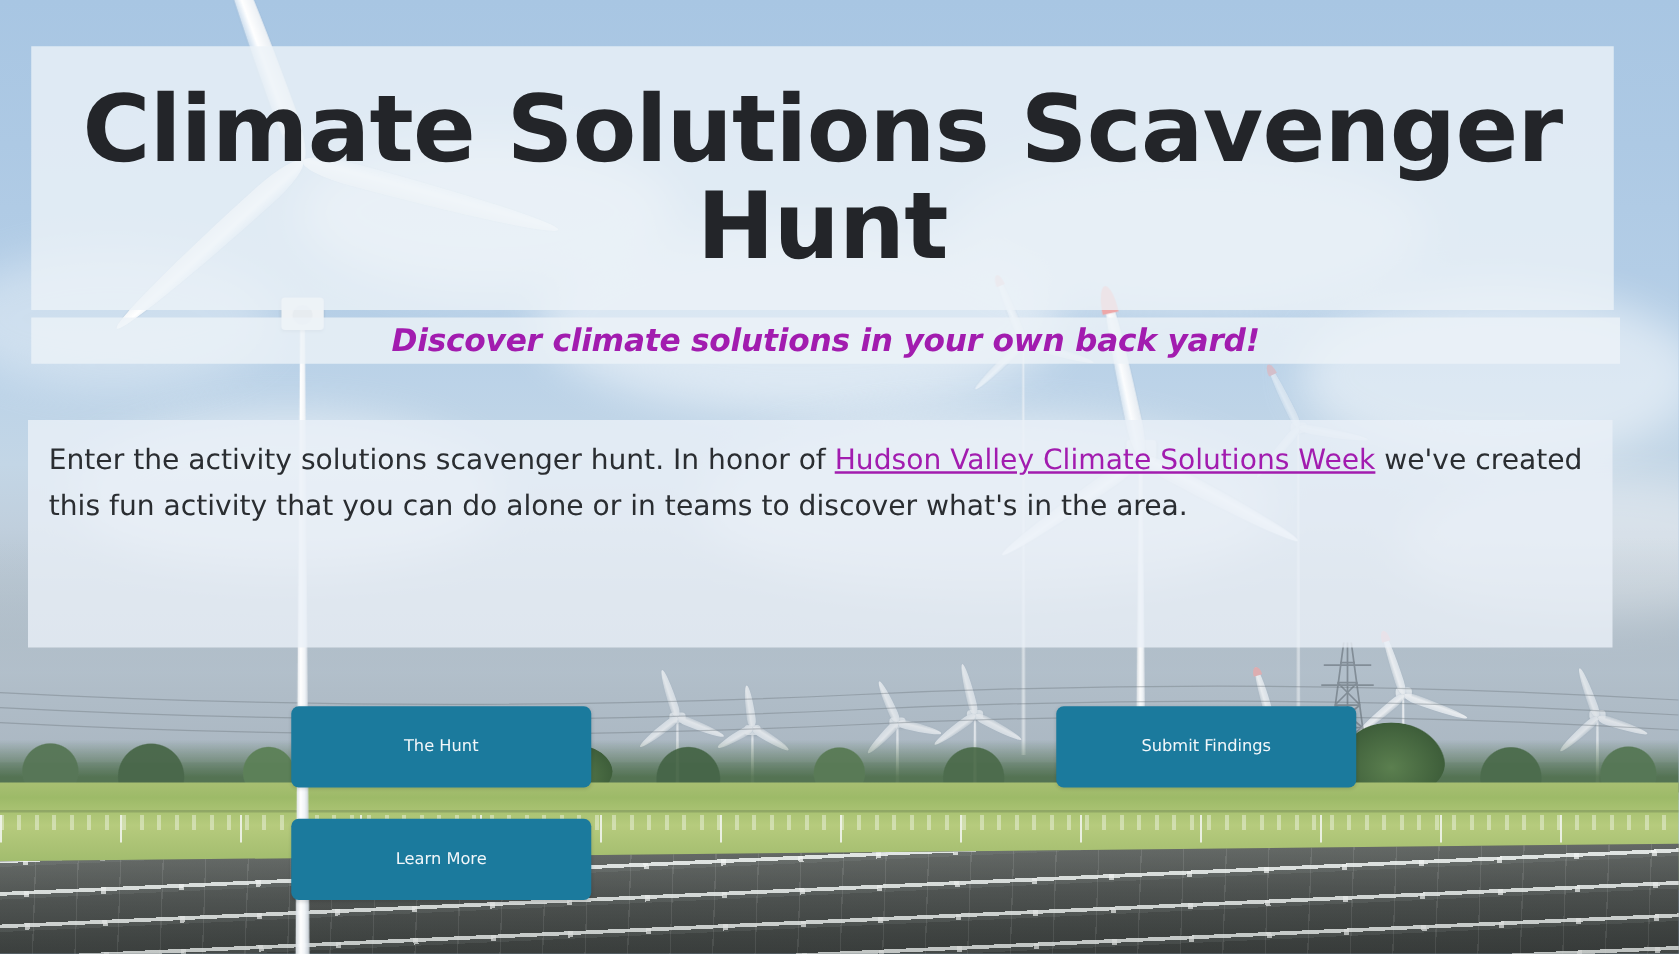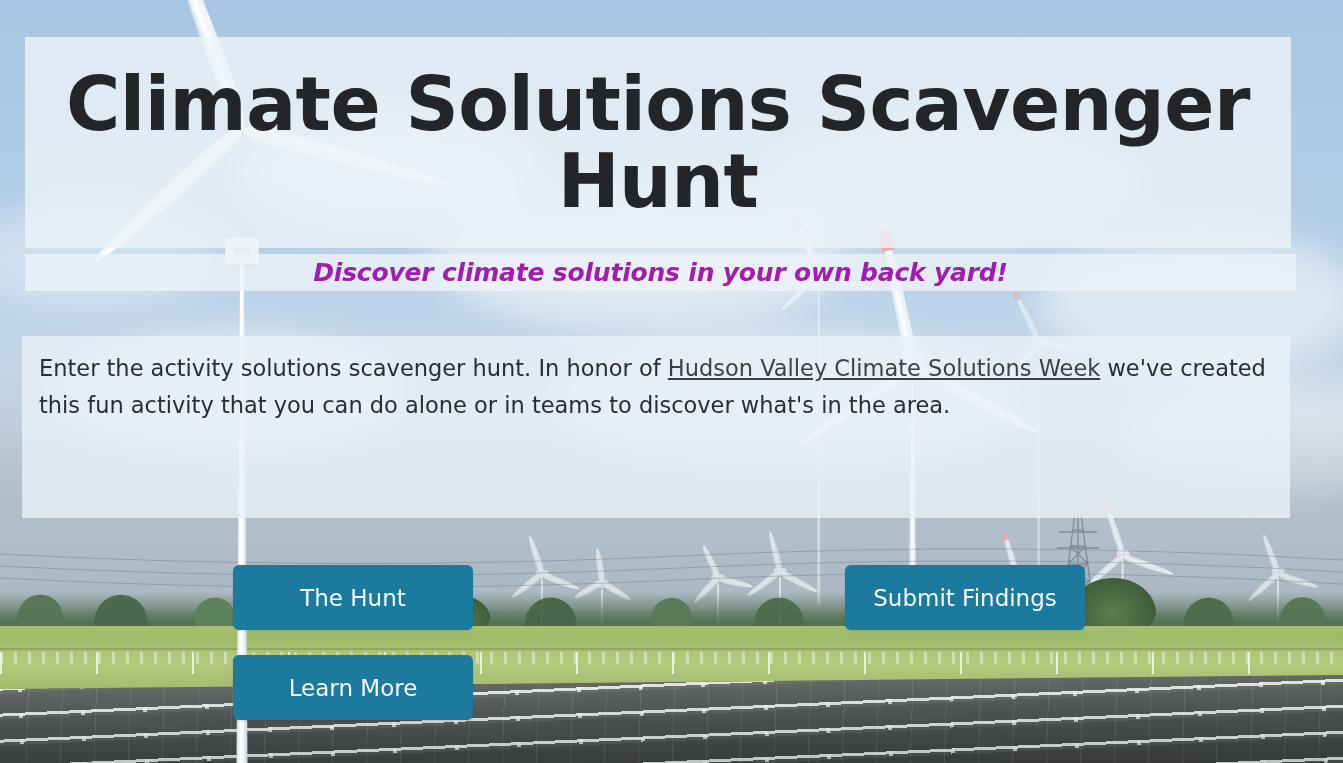--- a/index.html
+++ b/index.html
@@ -326,32 +326,32 @@
   }
   .body-par {
     margin: 0;
     color: #2a2d31;
     font-size: 22.5px;
     line-height: 1.65;
     font-family: "DejaVu Sans", "Liberation Sans", sans-serif;
   }
   .body-par + .body-par { margin-top: 25px; }
   .body-link {
-    color: #404040;
+    color: #a21caf;
     text-decoration: underline;
     text-underline-offset: 2px;
   }
 
   
   .btn {
     position: absolute;
     border: none;
     background: #1b7a9d;
     color: #f2f7fa;
-    font-size: 23px;
+    font-size: 13px;
     font-family: "DejaVu Sans", "Liberation Sans", sans-serif;
     border-radius: 6px;
     display: flex;
     align-items: center;
     justify-content: center;
     cursor: pointer;
     padding: 0;
     box-shadow: 0 1px 3px rgba(0,0,0,.12);
   }
   .btn-hunt     { left: 233px; top: 565px; width: 240px; height: 65px; }

